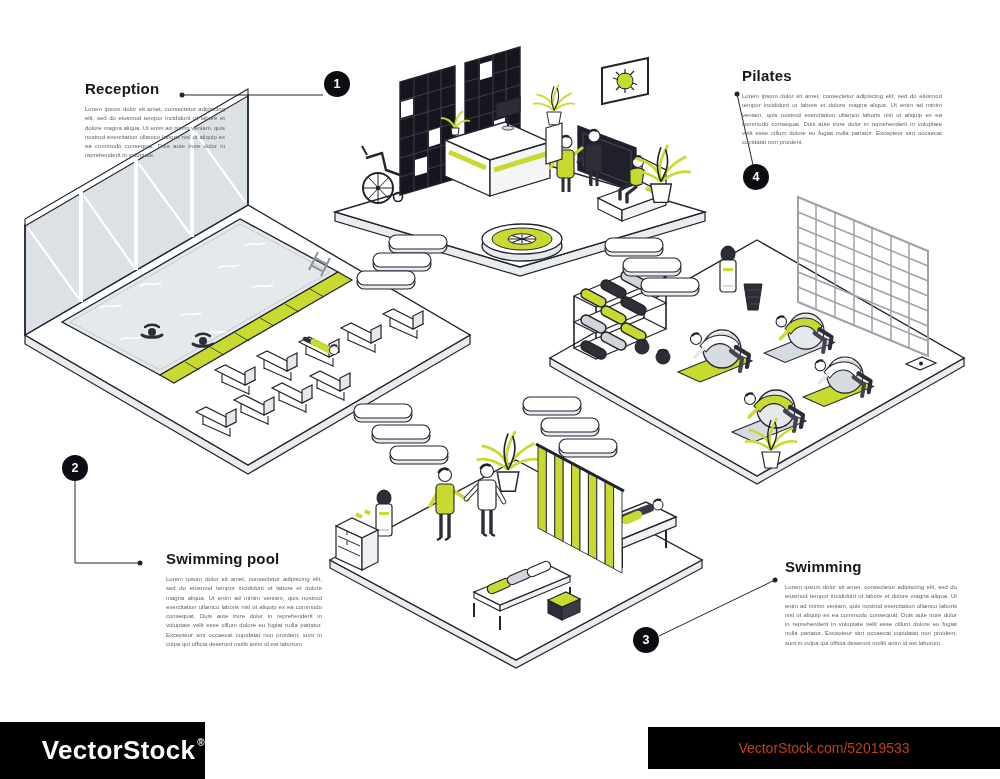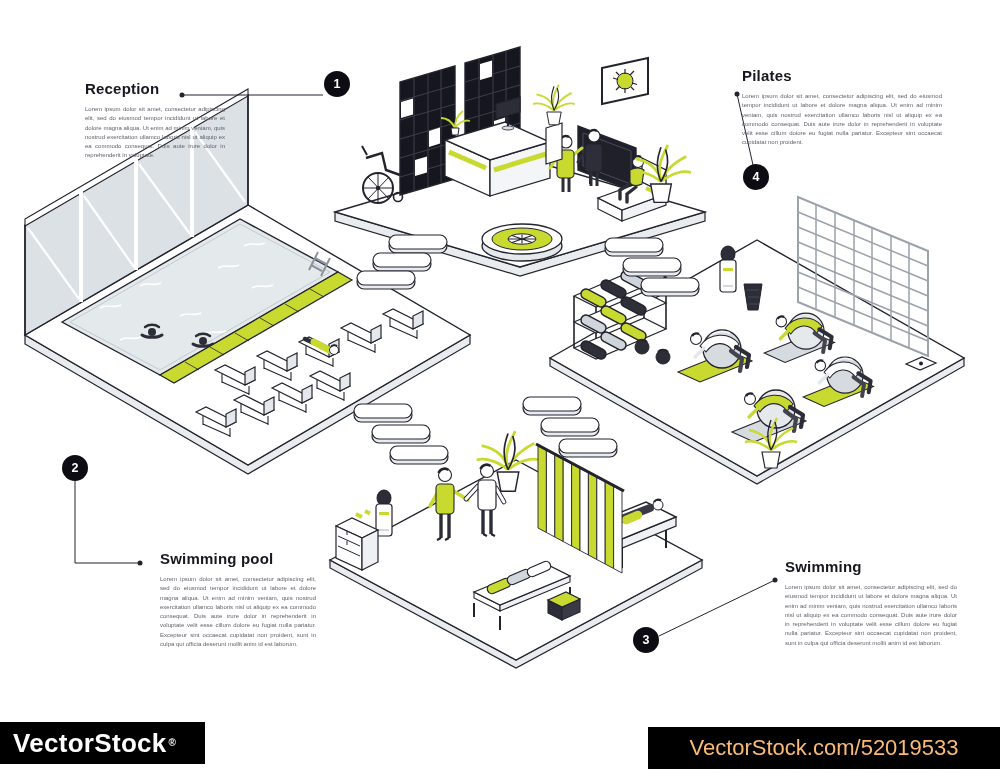--- a/index.html
+++ b/index.html
@@ -5,25 +5,25 @@
   * { margin:0; padding:0; box-sizing:border-box; }
   html,body { background:#ffffff; }
   .canvas { position:relative; width:1000px; height:779px; background:#ffffff; overflow:hidden;
             font-family:"Liberation Sans", sans-serif; }
   .scene-svg { position:absolute; left:0; top:0; display:block; }
   .callout { position:absolute; }
   .callout h2 { font-size:15px; font-weight:700; color:#17171f; letter-spacing:.2px; margin:0 0 8px 0; }
   .callout p { font-size:6px; line-height:1.55; color:#5f5f6a; text-align:justify; margin:0; }
   .marker { position:absolute; width:26px; height:26px; border-radius:50%; background:#0c0c12; color:#ffffff;
             font-size:12.5px; font-weight:700; display:flex; align-items:center; justify-content:center; }
-  .wm-left { position:absolute; left:0; top:722px; width:205px; height:42px; background:#000000; color:#ffffff;
-             display:flex; align-items:center; padding-left:13px; font-size:26px; font-weight:700; letter-spacing:.3px; }
+  .wm-left { position:absolute; left:0; top:722px; width:205px; height:57px; background:#000000; color:#ffffff;
+             display:flex; align-items:center; padding-left:13px; font-size:26px; font-weight:700; letter-spacing:.3px;justify-content:flex-end; }
   .wm-left sup { font-size:10px; margin-left:2px; align-self:flex-start; margin-top:15px; }
-  .wm-right { position:absolute; left:648px; top:727px; width:352px; height:42px; background:#000000; color:#fdba74;
-              display:flex; align-items:center; justify-content:center; font-size:22px; }
+  .wm-right { position:absolute; left:648px; top:727px; width:352px; height:42px; background:#000000; color:#c2410c;
+              display:flex; align-items:center; justify-content:center; font-size:14px; }
 </style>
 </head>
 <body>
 
 <div class="canvas">
 
 <svg class="scene-svg" width="1000" height="779" viewBox="0 0 1000 779" xmlns="http://www.w3.org/2000/svg">
   <defs>
     <g id="stone">
       <rect x="-29" y="-4" width="58" height="14" rx="7" fill="#e9ecef" stroke="#23232e" stroke-width="1.2"></rect>
@@ -380,21 +380,21 @@
 <div class="callout" style="left:85px; top:80px; width:140px;">
   <h2>Reception</h2>
   <p>Lorem ipsum dolor sit amet, consectetur adipiscing elit, sed do eiusmod tempor incididunt ut labore et dolore magna aliqua. Ut enim ad minim veniam, quis nostrud exercitation ullamco laboris nisl ut aliquip ex ea commodo consequat. Duis aute irure dolor in reprehenderit in voluptate.</p>
 </div>
 
 <div class="callout" style="left:742px; top:67px; width:200px;">
   <h2>Pilates</h2>
   <p>Lorem ipsum dolor sit amet, consectetur adipiscing elit, sed do eiusmod tempor incididunt ut labore et dolore magna aliqua. Ut enim ad minim veniam, quis nostrud exercitation ullamco laboris nisl ut aliquip ex ea commodo consequat. Duis aute irure dolor in reprehenderit in voluptate velit esse cillum dolore eu fugiat nulla pariatur. Excepteur sint occaecat cupidatat non proident.</p>
 </div>
 
-<div class="callout" style="left:160px; top:550px; width:156px;">
+<div class="callout" style="left:166px; top:550px; width:156px;">
   <h2>Swimming pool</h2>
   <p>Lorem ipsum dolor sit amet, consectetur adipiscing elit, sed do eiusmod tempor incididunt ut labore et dolore magna aliqua. Ut enim ad minim veniam, quis nostrud exercitation ullamco laboris nisl ut aliquip ex ea commodo consequat. Duis aute irure dolor in reprehenderit in voluptate velit esse cillum dolore eu fugiat nulla pariatur. Excepteur sint occaecat cupidatat non proident, sunt in culpa qui officia deserunt mollit anim id est laborum.</p>
 </div>
 
 <div class="callout" style="left:785px; top:558px; width:172px;">
   <h2>Swimming</h2>
   <p>Lorem ipsum dolor sit amet, consectetur adipiscing elit, sed do eiusmod tempor incididunt ut labore et dolore magna aliqua. Ut enim ad minim veniam, quis nostrud exercitation ullamco laboris nisl ut aliquip ex ea commodo consequat. Duis aute irure dolor in reprehenderit in voluptate velit esse cillum dolore eu fugiat nulla pariatur. Excepteur sint occaecat cupidatat non proident, sunt in culpa qui officia deserunt mollit anim id est laborum.</p>
 </div>
 
 <div class="marker" style="left:324px; top:71px;">1</div>

